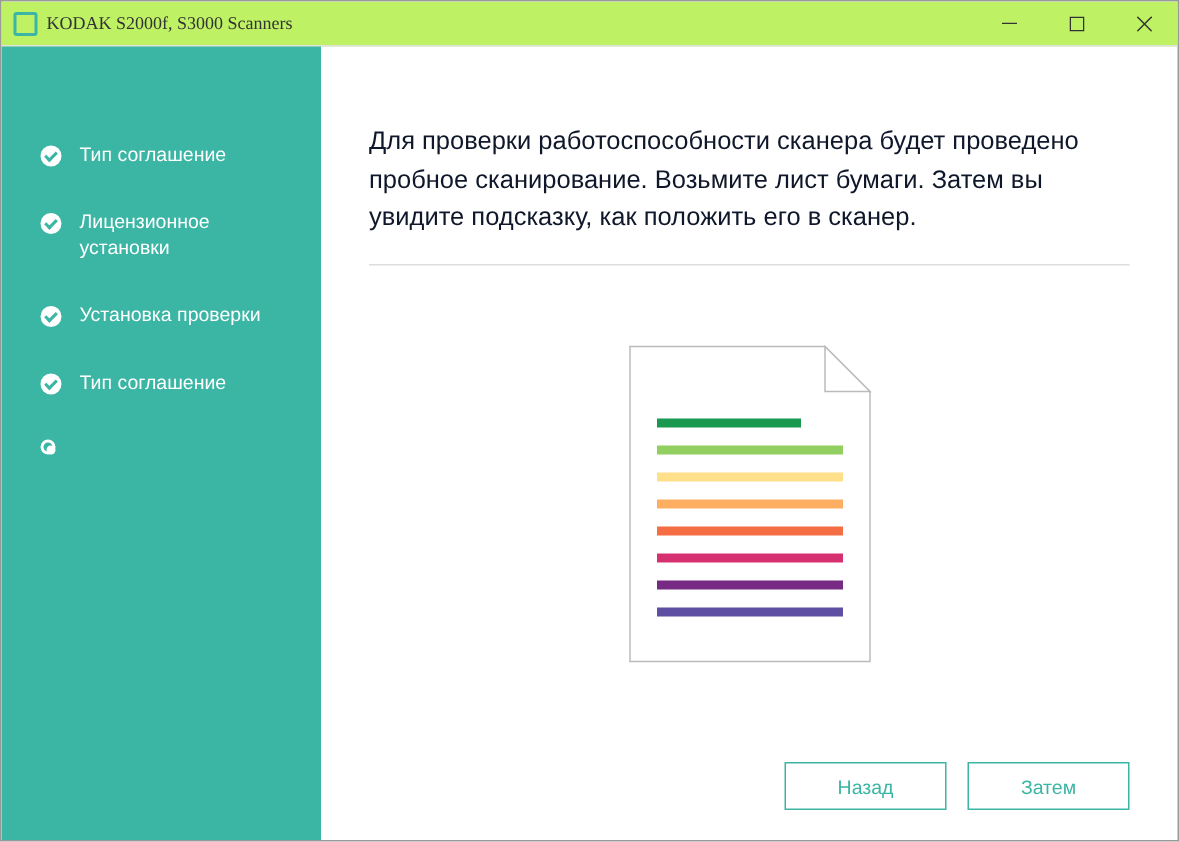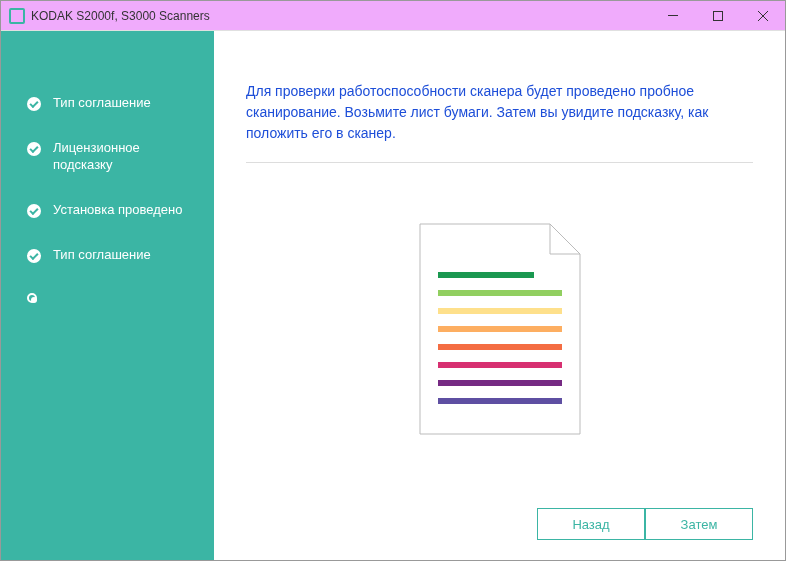--- a/index.html
+++ b/index.html
@@ -9,22 +9,23 @@
       width: 786px;
       height: 561px;
       overflow: hidden;
       background: #fff;
       border: 1px solid #999;
     }
     .titlebar {
       height: 30px;
       display: flex;
       align-items: center;
-      background: #f0abfc;
+      background: #bef264;
       border-bottom: 1px solid #e0e0e0;
+      font-family: Liberation Serif, serif;
     }
     .titlebar-icon {
       width: 16px;
       height: 16px;
       margin: 0 6px 0 8px;
       border: 2px solid #3bb5a4;
       border-radius: 2px;
       position: relative;
     }
     .titlebar-title {
@@ -101,38 +102,39 @@
       background: #fff;
     }
     .main {
       flex: 1;
       padding: 50px 32px 20px 32px;
       display: flex;
       flex-direction: column;
       position: relative;
     }
     .instruction {
-      color: #1d4ed8;
-      font-size: 14px;
+      color: #0f172a;
+      font-size: 17px;
       line-height: 1.5;
       padding-bottom: 18px;
       border-bottom: 1px solid #ddd;
     }
     .illustration-wrap {
       flex: 1;
       display: flex;
       align-items: center;
       justify-content: center;
     }
     .illustration {
       position: relative;
     }
     .footer {
       display: flex;
       justify-content: flex-end;
+      gap: 14px;
       padding-top: 10px;
     }
     .btn {
       min-width: 108px;
       height: 32px;
       border: 1px solid #3bb5a4;
       background: #fff;
       color: #3bb5a4;
       font-size: 13px;
       cursor: pointer;
@@ -168,25 +170,25 @@
 </div>
 
 <div class="content">
   <div class="sidebar">
     <div class="step">
       <div class="step-icon checked"></div>
       <span>Тип соглашение</span>
     </div>
     <div class="step">
       <div class="step-icon checked"></div>
-      <span>Лицензионное подсказку</span>
-    </div>
-    <div class="step">
-      <div class="step-icon checked"></div>
-      <span>Установка проведено</span>
+      <span>Лицензионное установки</span>
+    </div>
+    <div class="step">
+      <div class="step-icon checked"></div>
+      <span>Установка проверки</span>
     </div>
     <div class="step">
       <div class="step-icon checked"></div>
       <span>Тип соглашение</span>
     </div>
     <div class="step">
       <div class="step-icon current"></div>
     </div>
   </div>
 

